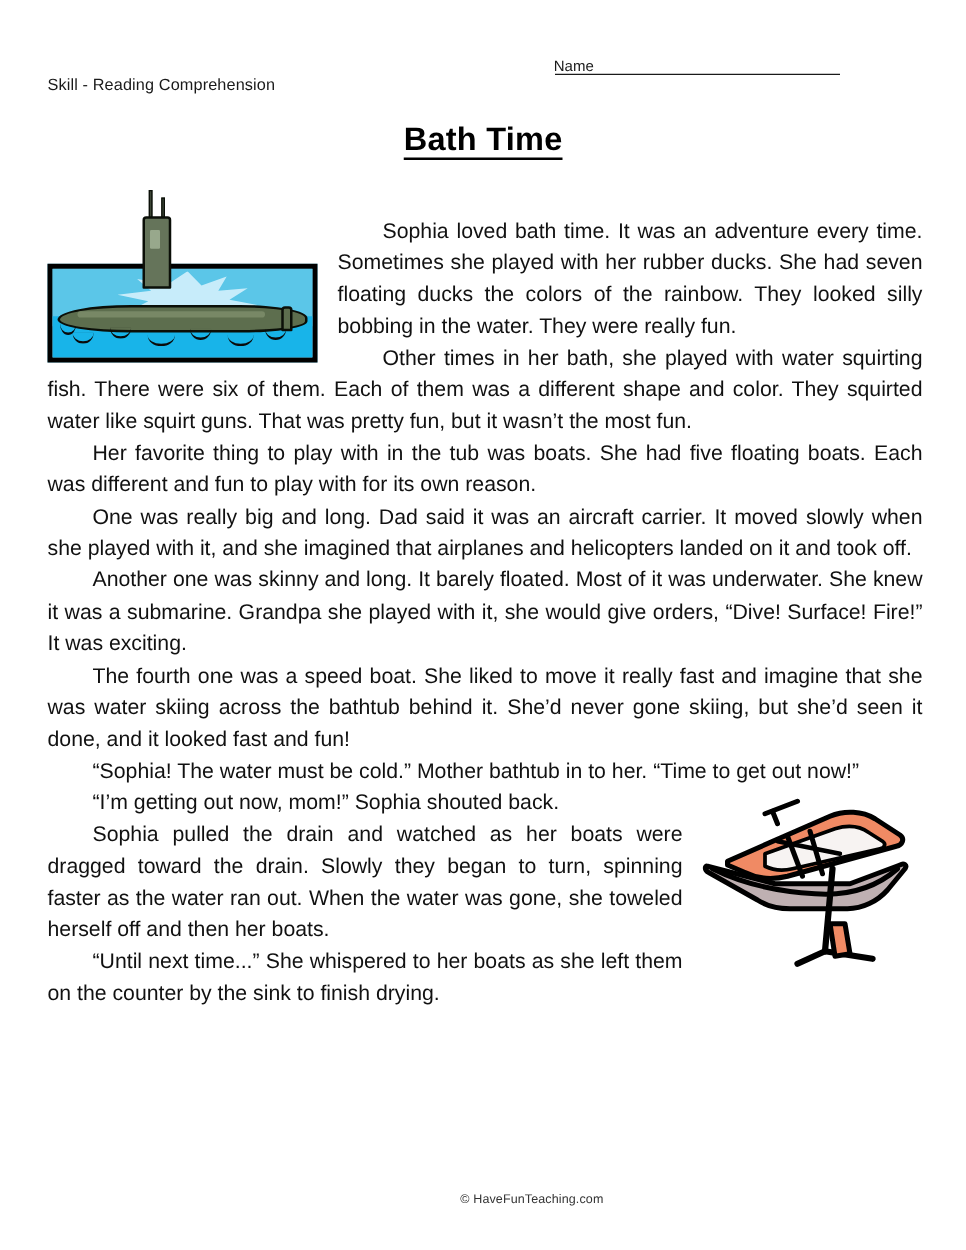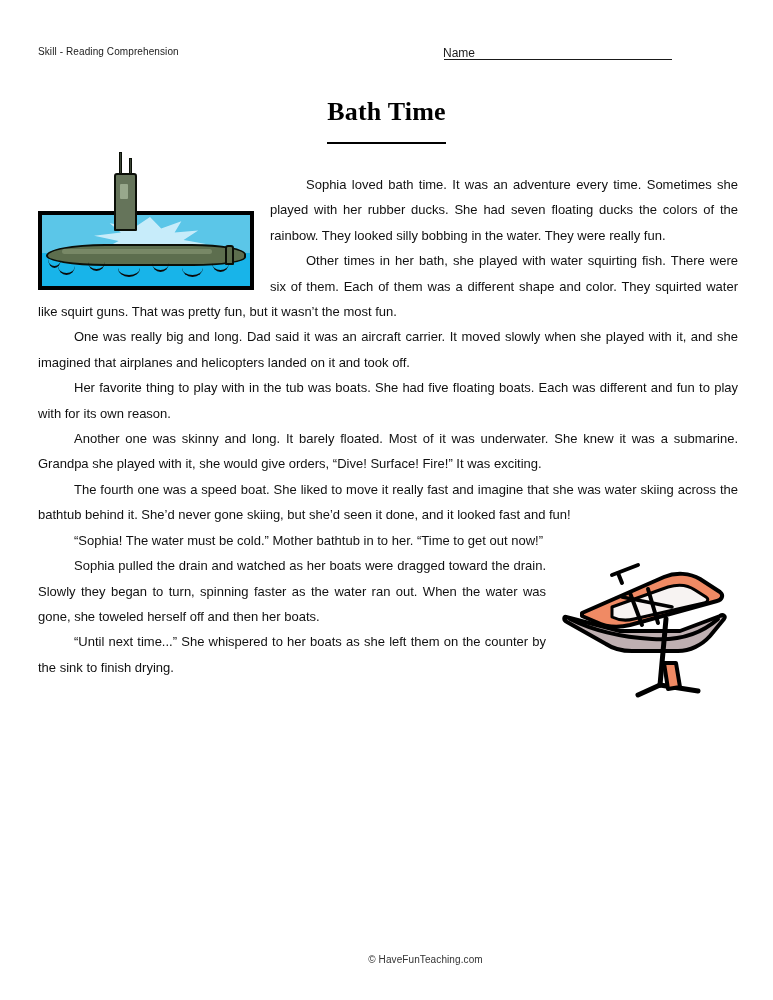--- a/index.html
+++ b/index.html
@@ -27,24 +27,25 @@
   .header {
     position: absolute;
     top: 46px;
     left: 38px;
     right: 38px;
     height: 20px;
     display: flex;
     align-items: baseline;
   }
   .skill-label {
-    font-size: 10px;
+    font-size: 13px;
     letter-spacing: 0.1px;
     white-space: nowrap;
     color: #1a1a1a;
+    margin-top: 14px;
   }
   .name-group {
     position: absolute;
     left: 405px;
     top: 0;
     display: flex;
     align-items: flex-start;
     white-space: nowrap;
     flex-direction: column;
   }
@@ -67,31 +68,30 @@
     top: 96px;
     left: 0;
     width: 773px;
     text-align: center;
     font-size: 26px;
     font-weight: bold;
     letter-spacing: 0.2px;
   }
   .title span {
     border-bottom: 2.6px solid #000;
-    padding-bottom: 16px;
-    font-family: Liberation Serif, serif;
+    padding-bottom: 0;
   }
 
   
   .article {
     position: absolute;
     top: 172px;
     left: 38px;
     width: 700px;
-    font-size: 13px;
+    font-size: 17px;
     line-height: 25.4px;
     text-align: justify;
     color: #111111;
     -webkit-hyphens: none;
     hyphens: none;
   }
   .article p {
     margin: 0;
     text-indent: 36px;
   }
@@ -281,22 +281,22 @@
       </div>
       <div class="sub-mast m1"></div>
       <div class="sub-mast m2"></div>
       <div class="sub-tower">
         <div class="sub-tower-panel"></div>
       </div>
     </div>
 
     <p>Sophia loved bath time. It was an adventure every time. Sometimes she played with her rubber ducks. She had seven floating ducks the colors of the rainbow. They looked silly bobbing in the water. They were really fun.</p>
     <p>Other times in her bath, she played with water squirting fish. There were six of them. Each of them was a different shape and color. They squirted water like squirt guns. That was pretty fun, but it wasn’t the most fun.</p>
+    <p>Her favorite thing to play with in the tub was boats. She had five floating boats. Each was different and fun to play with for its own reason.</p>
     <p>One was really big and long. Dad said it was an aircraft carrier. It moved slowly when she played with it, and she imagined that airplanes and helicopters landed on it and took off.</p>
-    <p>Her favorite thing to play with in the tub was boats. She had five floating boats. Each was different and fun to play with for its own reason.</p>
     <p>Another one was skinny and long. It barely floated. Most of it was underwater. She knew it was a submarine. Grandpa she played with it, she would give orders, “Dive! Surface! Fire!” It was exciting.</p>
     <p>The fourth one was a speed boat. She liked to move it really fast and imagine that she was water skiing across the bathtub behind it. She’d never gone skiing, but she’d seen it done, and it looked fast and fun!</p>
     <p>“Sophia! The water must be cold.” Mother bathtub in to her. “Time to get out now!”</p>
 
     <div class="fig-boat">
       <svg class="boat-art" viewBox="0 0 178 150" xmlns="http://www.w3.org/2000/svg">
 
         <path d="M6,58 C4,57 3,61 7,63 L46,85 C52,89 62,92 72,92 L118,92
                  C130,92 142,86 150,77 L164,60 C166,57 163,55 160,57
                  L120,72 L60,72 Z" fill="#bfb0b2" stroke="#000000" stroke-width="4" stroke-linejoin="round"></path>
@@ -317,20 +317,21 @@
         <path d="M58,14 L62,24" fill="none" stroke="#000000" stroke-width="4" stroke-linecap="round"></path>
 
         <path d="M106,60 L100,126" fill="none" stroke="#000000" stroke-width="5" stroke-linecap="round"></path>
         <path d="M100,126 L78,136" fill="none" stroke="#000000" stroke-width="5" stroke-linecap="round"></path>
         <path d="M100,126 L138,132" fill="none" stroke="#000000" stroke-width="5" stroke-linecap="round"></path>
 
         <path d="M104,104 L116,104 L120,128 L108,130 Z" fill="#f08a64" stroke="#000000" stroke-width="4" stroke-linejoin="round"></path>
       </svg>
     </div>
 
+    <p>“I’m getting out now, mom!” Sophia shouted back.</p>
     <p>Sophia pulled the drain and watched as her boats were dragged toward the drain. Slowly they began to turn, spinning faster as the water ran out. When the water was gone, she toweled herself off and then her boats.</p>
     <p>“Until next time...” She whispered to her boats as she left them on the counter by the sink to finish drying.</p>
   </div>
 
   <div class="footer">
     <span class="copy-text">© HaveFunTeaching.com</span>
   </div>
 
 </div>
 

